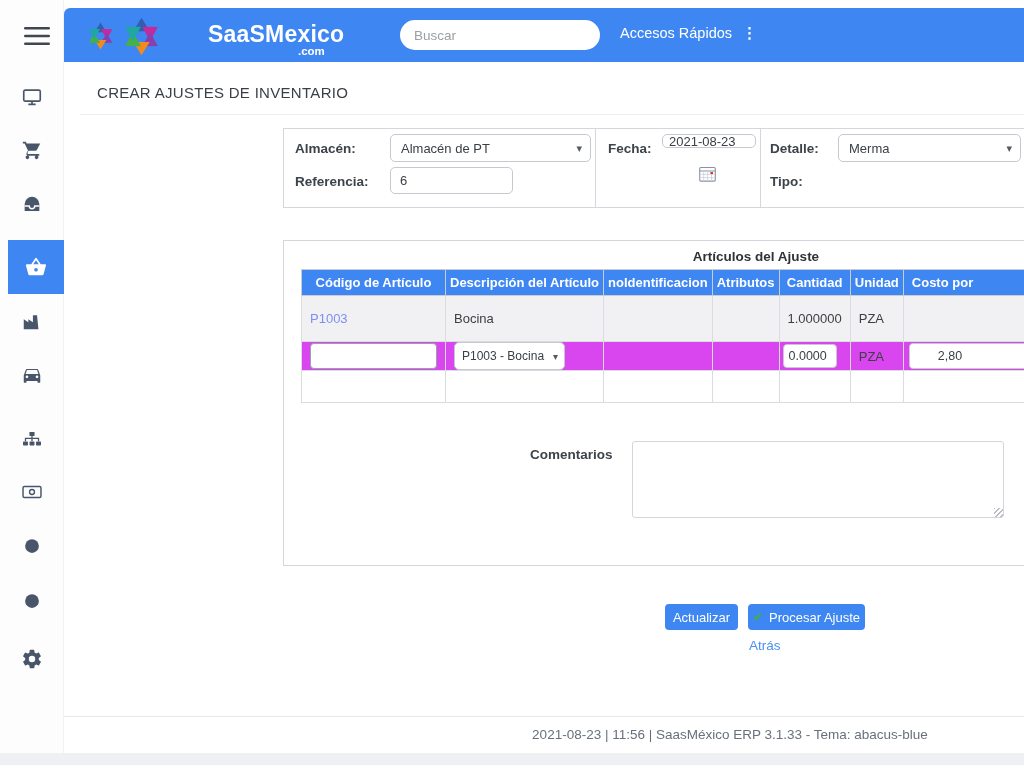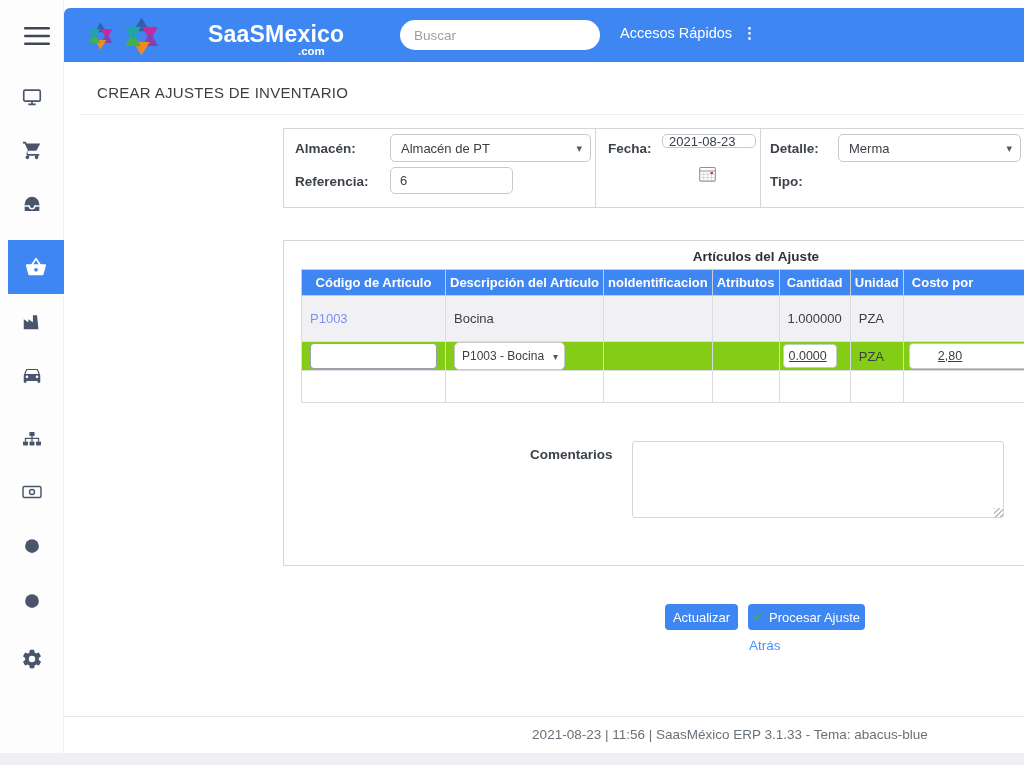--- a/index.html
+++ b/index.html
@@ -51,26 +51,26 @@
   #table-panel { left:283px; top:240px; width:800px; height:326px; }
   .table-title { position:absolute; left:650px; top:249px; width:212px; text-align:center;
     font-size:13.5px; font-weight:700; color:#2f3337; }
   .grid { position:absolute; left:301px; top:269px; border-collapse:collapse; table-layout:fixed; }
   .grid th { background:#3e86f2; color:#fff; font-size:13px; font-weight:700; height:26px;
     border:1px solid #c9ccd1; text-align:center; padding:0 4px; white-space:nowrap; overflow:hidden;margin-left:36px; }
   .grid th.left { text-align:left; padding-left:8px; }
   .grid td { border:1px solid #dadce0; font-size:13px; color:#3c4043; padding:0 8px;
     white-space:nowrap; overflow:hidden; }
   .grid tr.r1 td { background:#f1f1f3; height:46px; }
-  .grid tr.r2 td { background:#84cc16; height:26px; }
+  .grid tr.r2 td { background:#d946ef; height:26px; }
   .grid tr.r3 td { background:#fff; height:32px; }
   .cell-link { color:#7d8ff4; cursor:pointer; }
   .num { text-align:right; }
   .mini-input { border:1px solid #9aa0a8; border-radius:4px; height:26px; outline:none;
-    font-size:12.5px; color:#3b4046; padding:0 5px; font-family:"Liberation Sans", sans-serif; background:#fff;text-decoration:underline; }
+    font-size:12.5px; color:#3b4046; padding:0 5px; font-family:"Liberation Sans", sans-serif; background:#fff; }
   .mini-select { position:relative; display:inline-flex; align-items:center; height:28px;
     border:1px solid #c6cacf; border-radius:5px; background:#fff; font-size:12px; color:#3b4046;
     padding:0 20px 0 7px; cursor:pointer; }
   .mini-select::after { content:"▾"; position:absolute; right:6px; color:#555b63; font-size:10px; }
 
   
   .comments-label { position:absolute; left:530px; top:447px; font-size:13.5px; font-weight:700; color:#3d434a; }
   .comments-area { position:absolute; left:632px; top:441px; width:372px; height:77px;
     border:1px solid #d3d6da; border-radius:3px; resize:none; outline:none;
     font-family:"Liberation Sans", sans-serif; font-size:13px; padding:6px; color:#3c4043; }

